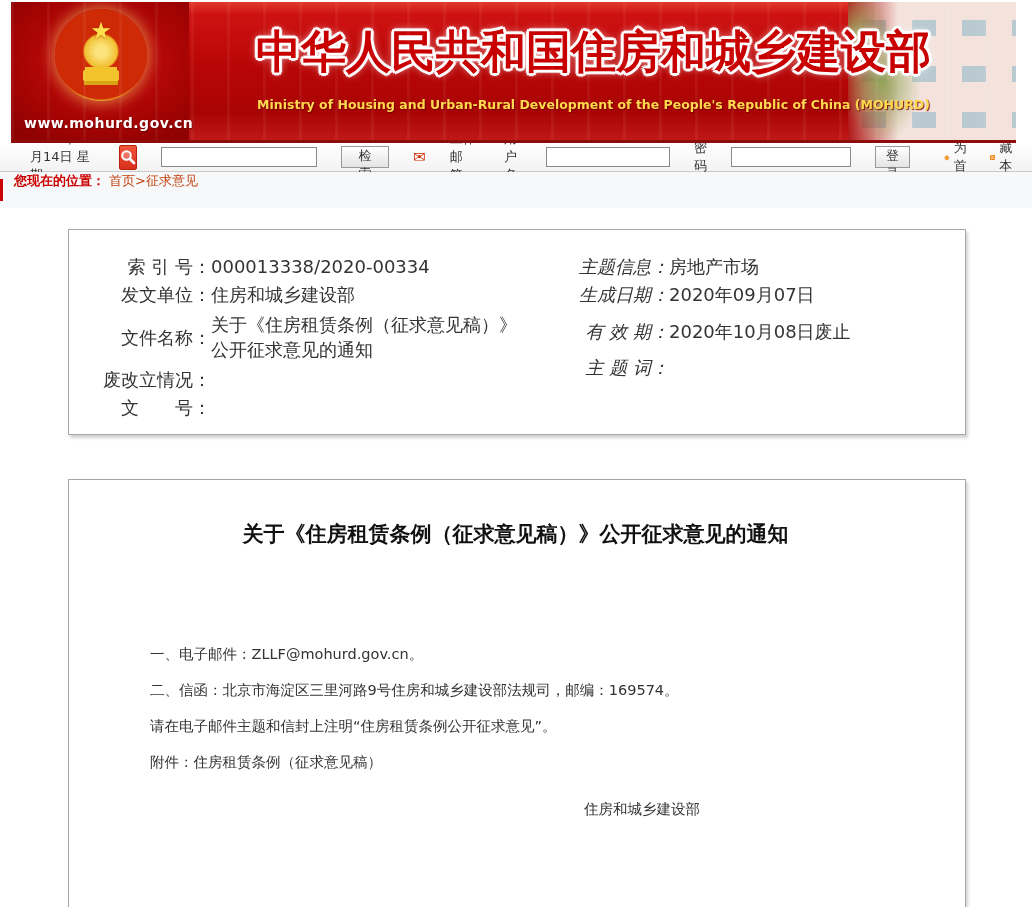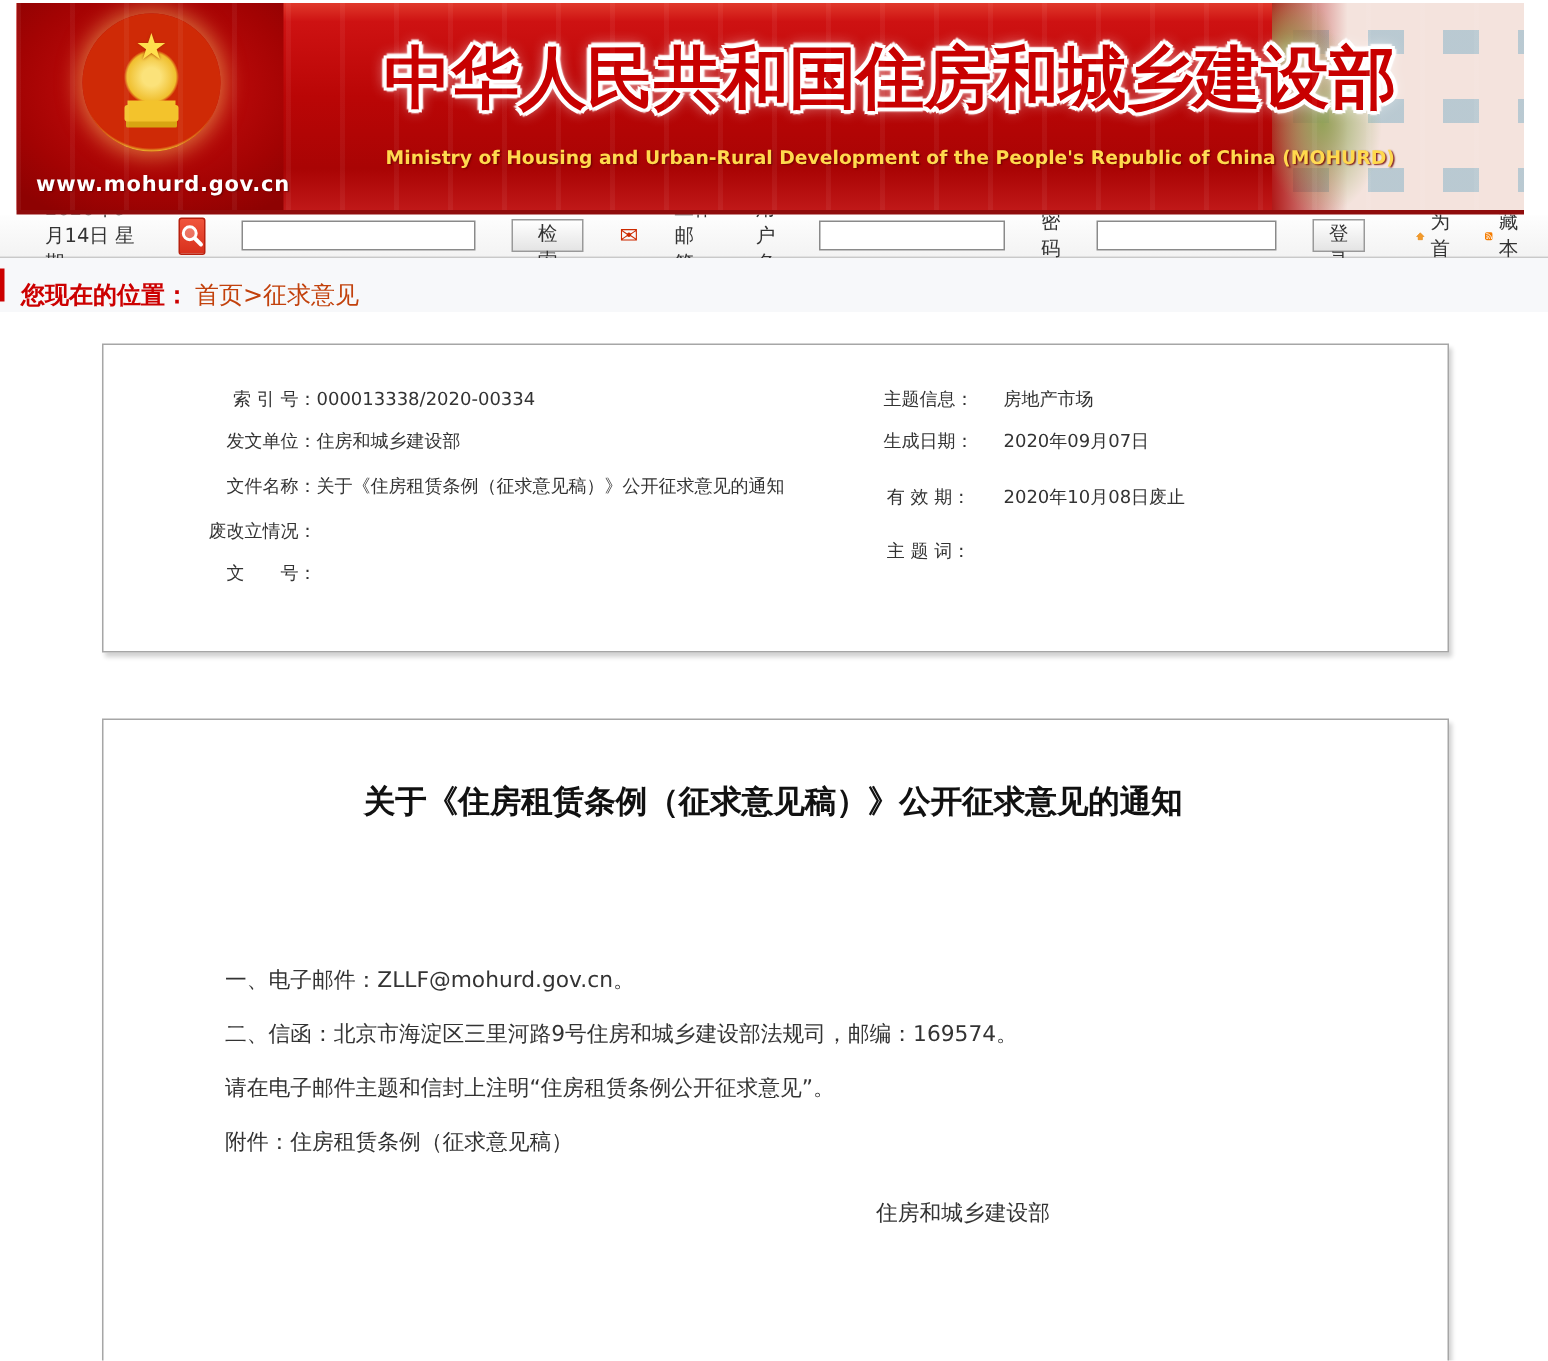--- a/index.html
+++ b/index.html
@@ -78,38 +78,38 @@
   .tb-btn{
     height:22px;border:1px solid #999;background:linear-gradient(#ffffff,#e4e4e4);
     font-size:13px;color:#333;padding:0 10px;cursor:pointer;
     font-family:inherit;
   }
   .envelope{color:#cc2a00;font-size:15px;line-height:15px;}
   .tb-right{margin-left:auto;display:flex;align-items:center;gap:5px;}
   .tb-right .grp{display:flex;align-items:center;gap:4px;cursor:pointer;margin-left:10px;}
   
   .breadcrumb{
-    height:36px;background:#f7f8fa;display:flex;align-items:flex-end;
-    padding-left:14px;font-size:16px;color:#333;position:relative;
+    height:36px;background:#f7f8fa;display:flex;align-items:flex-start;
+    padding-left:14px;font-size:13px;color:#333;position:relative;
   }
   .bc-mark{position:absolute;left:0;top:7px;width:3px;height:22px;background:#cc0000;}
   .bc-label{color:#cc0000;font-weight:bold;}
   .bc-path{margin-left:4px;color:#c2410c;cursor:pointer;}
   
   .content{padding-top:21px;}
   .card{
     width:898px;margin-left:68px;border:1px solid #a6a6a6;background:#fff;
     box-shadow:2px 3px 3px rgba(0,0,0,.18);box-sizing:border-box;
   }
   .meta-card{height:206px;padding-top:26px;display:flex;}
   .meta-col.left{width:470px;flex:none;}
   .meta-col.right{flex:1;margin-left:30px;}
-  .meta-row{display:flex;margin-bottom:7px;font-size:12px;color:#333;line-height:21px;align-items:center;}
+  .meta-row{display:flex;margin-bottom:7px;font-size:18px;color:#333;line-height:21px;align-items:center;}
   .meta-col.left .lbl{width:142px;text-align:right;flex:none;}
-  .meta-col.right .lbl{width:100px;text-align:center;flex:none;}
+  .meta-col.right .lbl{width:100px;text-align:right;flex:none;font-style:italic;}
   .meta-row .val{flex:1;padding-right:6px;}
   .meta-row.wrap2 .val{line-height:25px;}
   .meta-col.right .meta-row.gap1{margin-top:16px;}
   .meta-col.right .meta-row.gap2{margin-top:15px;}
   
   .doc-card{margin-top:44px;height:470px;padding:40px 55px 0 52px;}
   .doc-title{text-align:center;font-size:21px;font-weight:bold;color:#111;}
   .doc-body{margin-top:92px;font-size:14.5px;color:#333;}
   .doc-body p{margin:0 0 7px;line-height:29px;text-indent:2em;}
   .doc-body p.signature{margin-top:18px;text-indent:0;padding-left:463px;}

